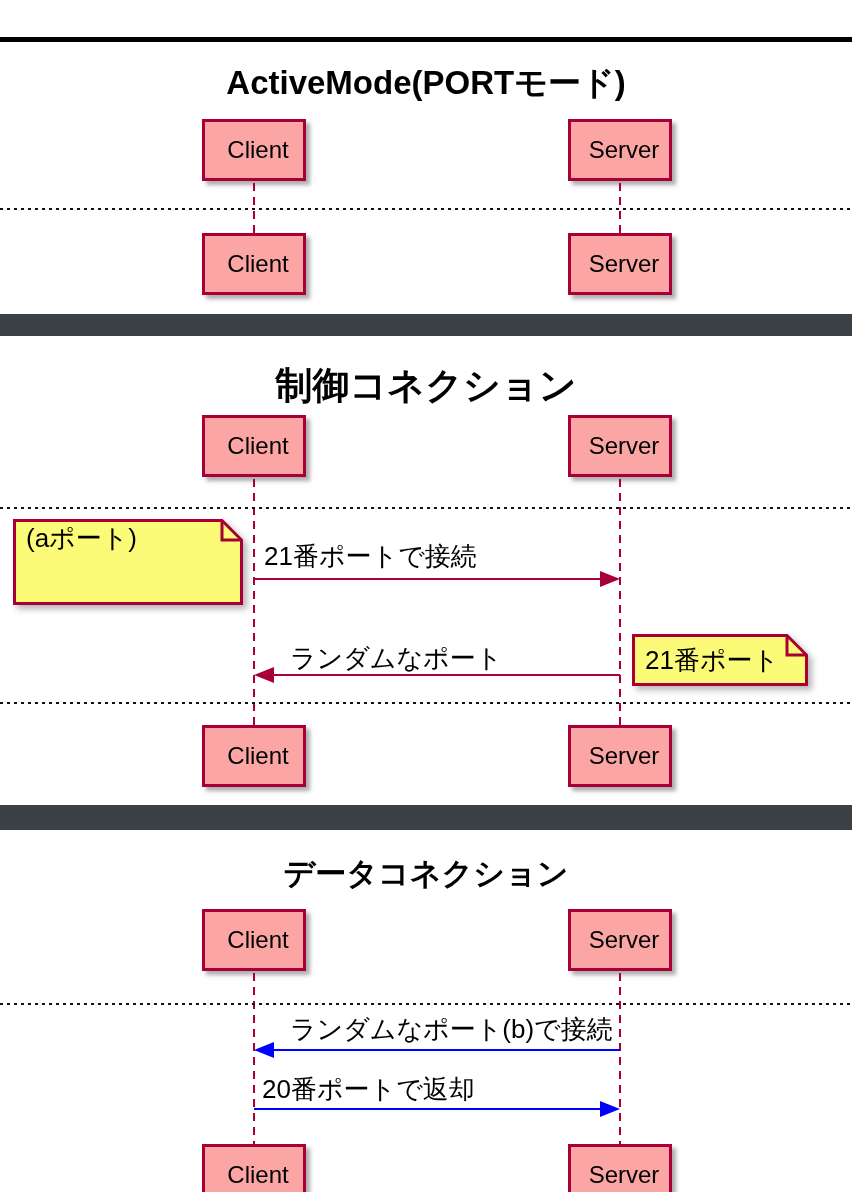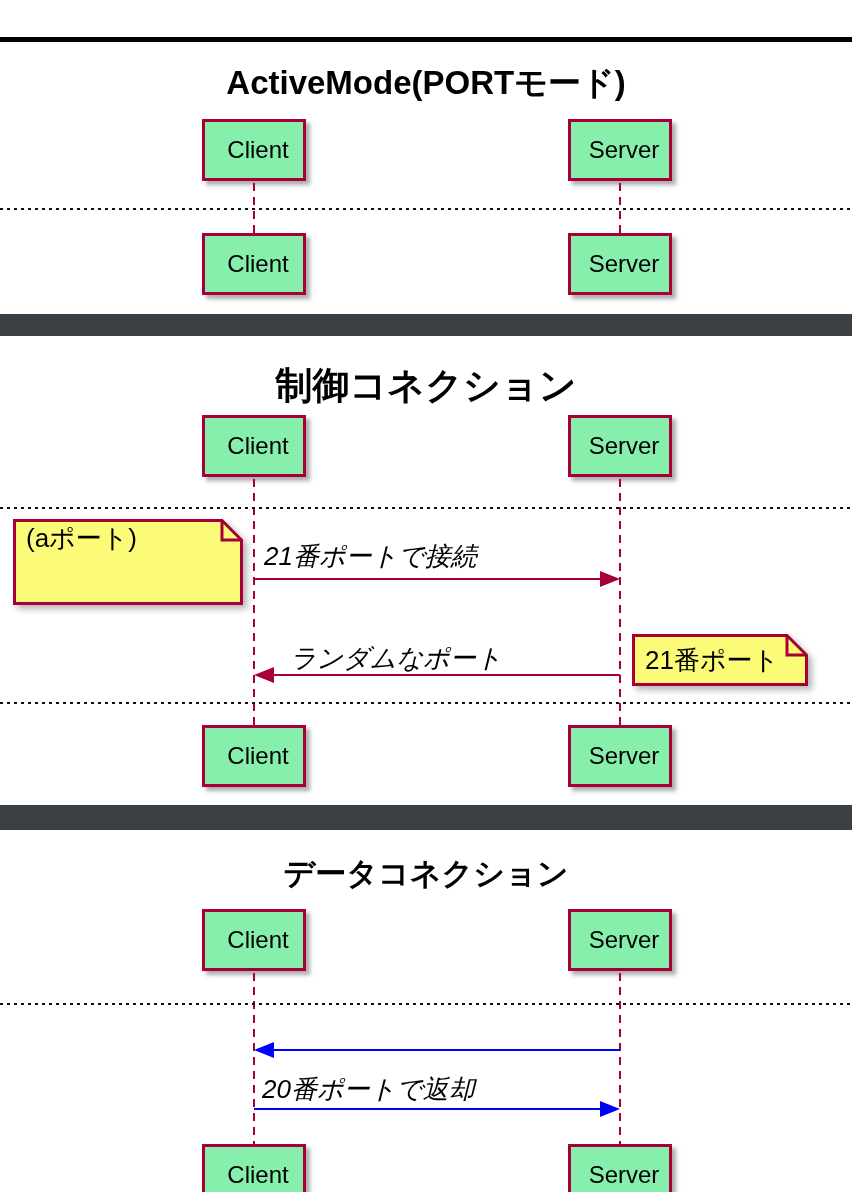--- a/index.html
+++ b/index.html
@@ -11,30 +11,30 @@
   .topbar{left:0;top:0;width:852px;height:5px;background:#000000;}
   .graybar{left:0;width:852px;background:#3B4044;}
   .graybar.b1{top:277px;height:22px;}
   .graybar.b2{top:768px;height:25px;}
   .title{left:0;width:852px;text-align:center;font-weight:bold;white-space:nowrap;}
   .title.t1{top:24px;font-size:33px;}
   .title.t2{top:324px;font-size:37px;}
   .title.t3{top:816px;font-size:31px;}
   .pbox{
     width:104px;height:62px;box-sizing:border-box;
-    background:#86efac;border:3px solid #A80036;
+    background:#fca5a5;border:3px solid #A80036;
     box-shadow:4px 4px 4px rgba(105,105,105,0.55);
     display:flex;align-items:center;justify-content:center;
     font-size:24px;color:#000;padding-left:8px;
   }
   .dotline{left:0;width:852px;height:2px;
     background:repeating-linear-gradient(90deg,#111 0 3px,transparent 3px 7px);}
   .lifeline{width:2px;
     background:repeating-linear-gradient(180deg,#A80036 0 8px,transparent 8px 14px);}
-  .msg{font-size:26px;line-height:30px;white-space:nowrap;color:#000;font-style:italic;}
+  .msg{font-size:26px;line-height:30px;white-space:nowrap;color:#000;}
   .mline{height:2px;}
   .mline.red{background:#A80036;}
   .mline.blue{background:#0000FF;}
   .ahead{width:0;height:0;border-top:8px solid transparent;border-bottom:8px solid transparent;}
   .ahead.right.red{border-left:20px solid #A80036;}
   .ahead.left.red{border-right:20px solid #A80036;}
   .ahead.right.blue{border-left:20px solid #0000FF;}
   .ahead.left.blue{border-right:20px solid #0000FF;}
   .note{filter:drop-shadow(4px 4px 3px rgba(110,110,110,0.5));}
   .note svg{display:block;}
@@ -110,20 +110,21 @@
   <div class="abs title t3">データコネクション</div>
 
   <div class="abs pbox" style="left:202px;top:872px">Client</div>
   <div class="abs pbox" style="left:568px;top:872px">Server</div>
 
   <div class="abs lifeline" style="left:253px;top:936px;height:171px"></div>
   <div class="abs lifeline" style="left:619px;top:936px;height:171px"></div>
 
   <div class="abs dotline" style="top:966px"></div>
 
+  <div class="abs msg" style="left:290px;top:977px">ランダムなポート(b)で接続</div>
   <div class="abs mline blue" style="left:272px;top:1012px;width:348px"></div>
   <div class="abs ahead left blue" style="left:254px;top:1005px"></div>
 
   <div class="abs msg" style="left:262px;top:1037px">20番ポートで返却</div>
   <div class="abs mline blue" style="left:254px;top:1071px;width:348px"></div>
   <div class="abs ahead right blue" style="left:600px;top:1064px"></div>
 
   <div class="abs pbox" style="left:202px;top:1107px">Client</div>
   <div class="abs pbox" style="left:568px;top:1107px">Server</div>
 

